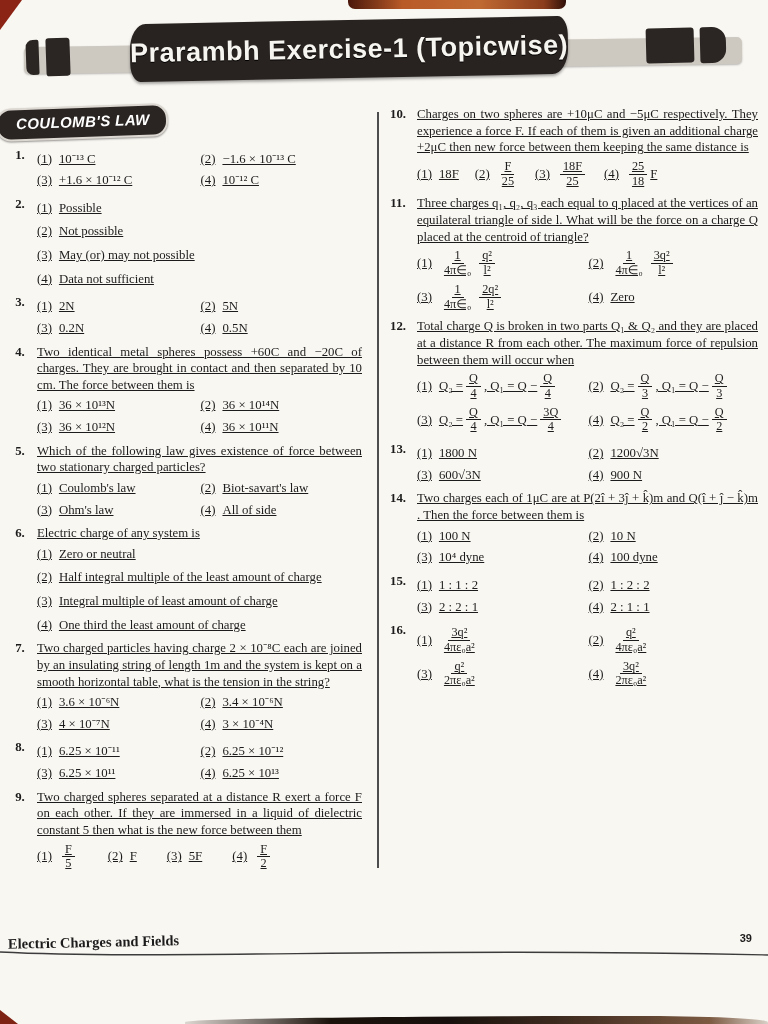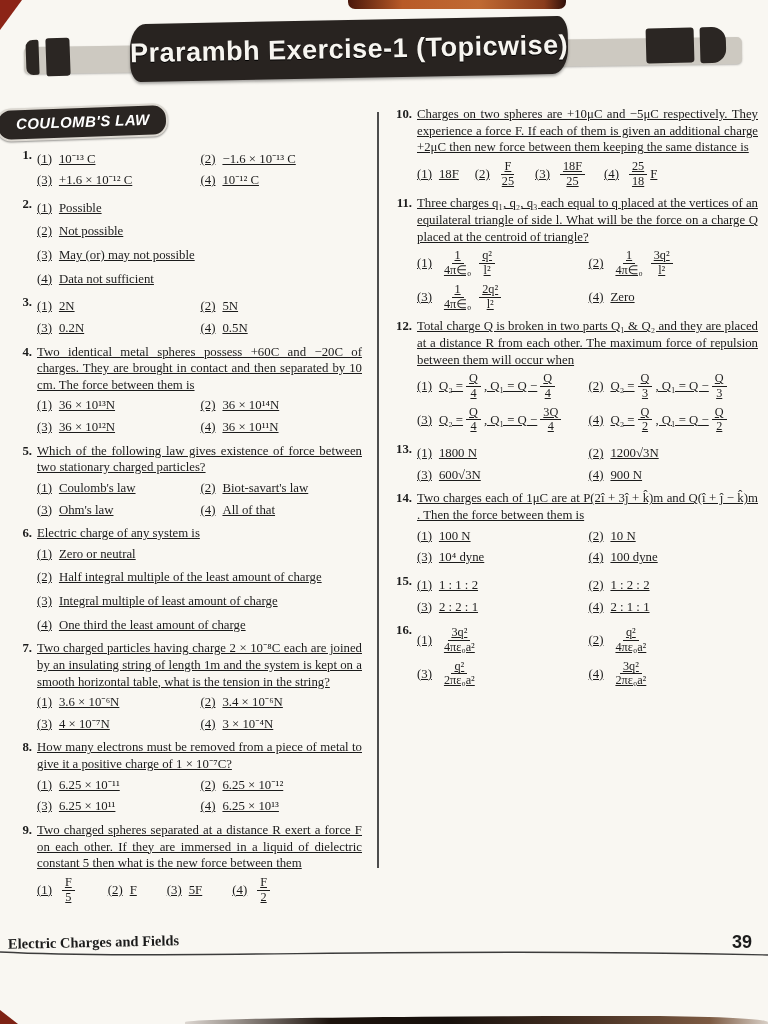--- a/index.html
+++ b/index.html
@@ -34,40 +34,40 @@
          font-size:15px;letter-spacing:.4px;padding:4px 16px 5px 18px;border-radius:15px;
          border:2px solid #dcd8d1;box-shadow:0 1px 2px rgba(0,0,0,.4);transform:rotate(-2deg);
          white-space:nowrap;}
   
   .content{display:flex;padding:0 8px 0 6px;}
   .col{font-size:12.8px;line-height:1.3;}
   .col-left{width:366px;padding:2px 10px 0 2px;box-sizing:border-box;}
   .col-right{flex:1;padding:0 2px 0 12px;box-sizing:border-box;}
   .divider{position:absolute;left:377px;top:112px;height:756px;width:1.5px;background:#4d4d4d;}
   .q{display:flex;margin:0 0 7px 0;}
-  .qnum{font-weight:bold;min-width:24px;padding-right:5px;text-align:right;}
+  .qnum{font-weight:bold;min-width:24px;padding-right:5px;text-align:center;}
   .col-right .qnum{min-width:28px;}
   .qbody{flex:1;text-decoration:underline;}
   .qtext{text-align:justify;}
   .opts{margin-top:4px;}
   .opts.grid-2{display:grid;grid-template-columns:1fr 1fr;column-gap:2px;row-gap:5px;}
   .opts.col-1{display:grid;grid-template-columns:1fr;row-gap:7px;}
   .opts.row-4{display:flex;align-items:center;gap:30px;flex-wrap:nowrap;}
   .opts.row-4-tight{display:flex;align-items:center;gap:16px;flex-wrap:nowrap;}
   .opt{display:flex;align-items:center;}
   .olabel{margin-right:7px;white-space:nowrap;}
   .frac{display:inline-flex;flex-direction:column;align-items:center;vertical-align:middle;
         margin:0 3px;line-height:1.12;font-size:.96em;}
   .frac .fnum{border-bottom:1.2px solid #1c1c1c;padding:0 3px;}
   .frac .fden{padding:0 2px;}
   
   .footer{position:absolute;left:0;right:0;top:932px;height:34px;}
   .footer-title{position:absolute;left:8px;top:2px;font-weight:bold;font-size:14.5px;transform:rotate(-1.2deg);}
   .footer-line{position:absolute;left:0;right:0;top:14px;}
-  .page-num{position:absolute;right:16px;top:0;font-weight:bold;font-size:18px;
+  .page-num{position:absolute;right:16px;top:0;font-weight:bold;font-size:11px;
             font-family:"Liberation Sans",sans-serif;}
 </style>
 </head>
 <body>
 
 <div class="page">
 
   <div class="top-strip"></div>
   <div class="corner-tl"></div>
 
@@ -193,21 +193,21 @@
                 <div class="opt">
                   <span class="olabel">(2)</span>
                   <span>Biot-savart's law</span>
                 </div>
                 <div class="opt">
                   <span class="olabel">(3)</span>
                   <span>Ohm's law</span>
                 </div>
                 <div class="opt">
                   <span class="olabel">(4)</span>
-                  <span>All of that</span>
+                  <span>All of side</span>
                 </div>
               </div>
             </div>
           </div>
           <div class="q">
             <span class="qnum">6.</span>
             <div class="qbody">
               <div class="qtext">Electric charge of any system is</div>
               <div class="opts col-1">
                 <div class="opt">
@@ -249,21 +249,20 @@
                 <div class="opt">
                   <span class="olabel">(4)</span>
                   <span>3 × 10⁻⁴N</span>
                 </div>
               </div>
             </div>
           </div>
           <div class="q">
             <span class="qnum">8.</span>
             <div class="qbody">
-              <div class="qtext">How many electrons must be removed from a piece of metal to give it a positive charge of 1 × 10⁻⁷C?</div>
               <div class="opts grid-2">
                 <div class="opt">
                   <span class="olabel">(1)</span>
                   <span>6.25 × 10⁻¹¹</span>
                 </div>
                 <div class="opt">
                   <span class="olabel">(2)</span>
                   <span>6.25 × 10⁻¹²</span>
                 </div>
                 <div class="opt">

